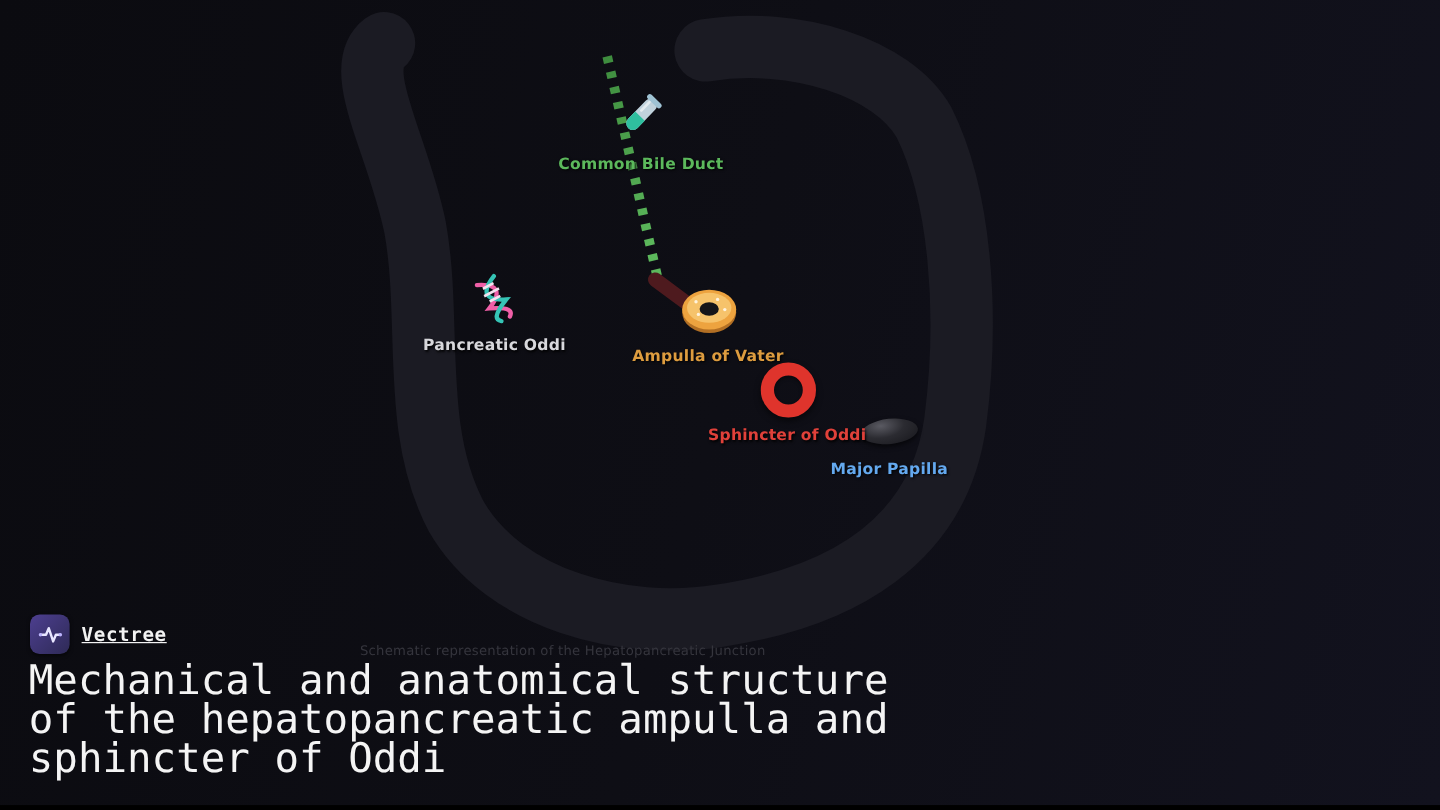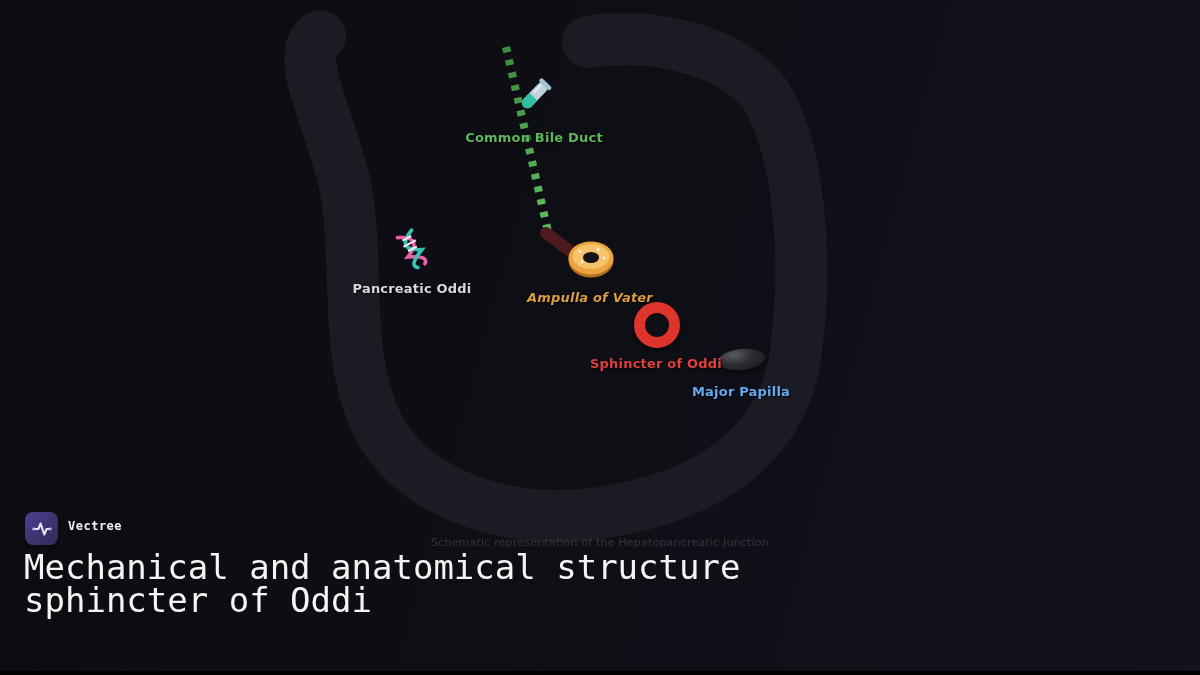--- a/index.html
+++ b/index.html
@@ -11,54 +11,54 @@
   .abs{position:absolute;}
   
   .lbl{
     position:absolute;transform:translateX(-50%);
     font-size:13px;font-weight:bold;white-space:nowrap;
     text-shadow:1px 1px 2px rgba(0,0,0,.9);
     letter-spacing:.2px;
   }
   .lbl-cbd{color:#5cb85c;}
   .lbl-pd{color:#d8d8dc;}
-  .lbl-av{color:#dd9c3f;font-style:italic;}
+  .lbl-av{color:#dd9c3f;}
   .lbl-so{color:#e0413a;}
   .lbl-mp{color:#64a9ef;}
   
   .ring{
     position:absolute;left:634px;top:302px;width:24px;height:24px;
     border:11px solid #df342c;border-radius:50%;
     box-shadow:0 3px 5px rgba(0,0,0,.55), inset 0 2px 3px rgba(0,0,0,.35);
     background:transparent;
   }
   
   .papilla{
     position:absolute;left:718px;top:349px;width:47px;height:21px;
     border-radius:50%;
     background:radial-gradient(ellipse at 35% 25%, #5a5a62 0%, #2b2b31 45%, #17171c 100%);
     transform:rotate(-6deg);
     box-shadow:0 2px 4px rgba(0,0,0,.6);
   }
   
   .caption{
-    position:absolute;left:300px;top:536px;width:600px;text-align:center;
+    position:absolute;left:300px;top:536px;width:600px;text-align:left;
     color:#35353d;font-size:11px;letter-spacing:.2px;
   }
   
   .logo{
     position:absolute;left:25px;top:512px;width:33px;height:33px;border-radius:8px;
     background:linear-gradient(135deg,#4d3f90 0%,#2e2a56 100%);
     display:flex;align-items:center;justify-content:center;
     box-shadow:0 1px 3px rgba(0,0,0,.5);
   }
   .brand-name{
     position:absolute;left:68px;top:519px;
     color:#f2f2f2;font-family:"DejaVu Sans Mono","Liberation Mono",monospace;
-    font-size:12px;font-weight:bold;letter-spacing:.5px;
+    font-size:16px;font-weight:bold;letter-spacing:.5px;text-decoration:underline;
   }
   .title{
     position:absolute;left:24px;top:551px;
     color:#f4f4f4;font-family:"DejaVu Sans Mono","Liberation Mono",monospace;
     font-size:34px;font-weight:normal;line-height:32.5px;white-space:nowrap;
   }
   .url{
     position:absolute;right:24px;top:624px;
     color:#62626c;font-family:"DejaVu Sans Mono","Liberation Mono",monospace;
     font-size:13.5px;letter-spacing:.2px;
@@ -147,17 +147,18 @@
     <svg width="22" height="22" viewBox="0 0 24 24">
       <path d="M3 12 h5 l2.5 -6 l4 12 l2.5 -6 h4" fill="none" stroke="#e8e6ff" stroke-width="2.2" stroke-linecap="round" stroke-linejoin="round"></path>
       <circle cx="3" cy="12" r="1.6" fill="#bdb4ff"></circle>
       <circle cx="21" cy="12" r="1.6" fill="#bdb4ff"></circle>
     </svg>
   </div>
   <div class="brand-name">Vectree</div>
 
   <div class="title">
     <div>Mechanical and anatomical structure</div>
+    <div>of the hepatopancreatic ampulla and</div>
     <div>sphincter of Oddi</div>
   </div>
 
 
 </div>
 
 </body></html>

